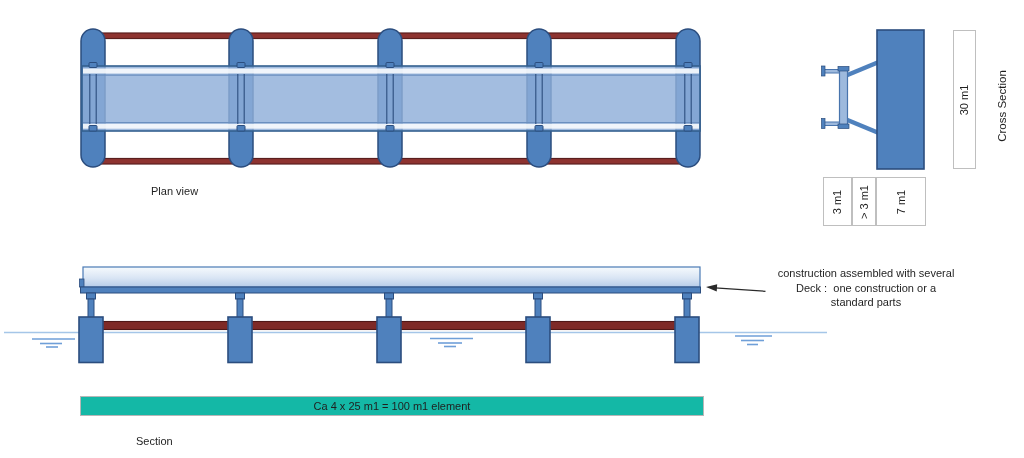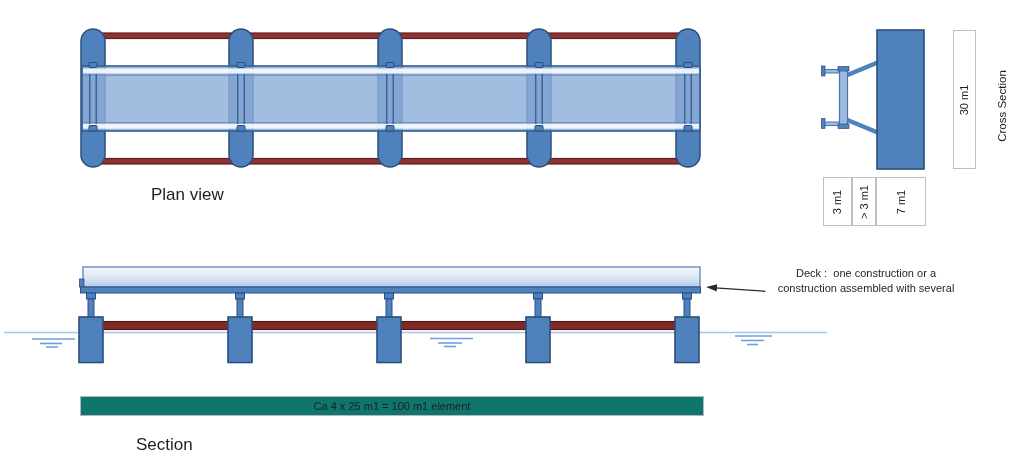--- a/index.html
+++ b/index.html
@@ -1,30 +1,30 @@
 <!DOCTYPE html>
 <html><head>
 <meta charset="utf-8">
 <style>
   html,body{margin:0;padding:0;background:#fff;}
   .canvas{
     position:relative;width:1024px;height:458px;background:#ffffff;
     font-family:"Liberation Sans",sans-serif;color:#1f1f1f;overflow:hidden;
   }
   .drawing{position:absolute;left:0;top:0;width:1024px;height:458px;}
-  .lbl{position:absolute;font-size:17px;color:#1f1f1f;}
+  .lbl{position:absolute;font-size:11px;color:#1f1f1f;}
   .vbox{
     position:absolute;background:#ffffff;border:1px solid #bfbfbf;
     display:flex;align-items:center;justify-content:center;box-sizing:border-box;
   }
   .vtext{
     transform:rotate(-90deg);white-space:nowrap;font-size:11px;color:#1f1f1f;
   }
   .hbox{
-    position:absolute;background:#0f766e;border:1px solid #b7b7b7;
+    position:absolute;background:#14b8a6;border:1px solid #b7b7b7;
     display:flex;align-items:center;justify-content:center;box-sizing:border-box;
     font-size:11px;color:#1f1f1f;
   }
   .note{
     position:absolute;text-align:center;font-size:11px;line-height:14.5px;color:#1f1f1f;
   }
   .note-line{display:block;white-space:pre;}
 </style>
 </head>
 <body>
@@ -180,17 +180,18 @@
   </div>
   <div class="vbox" style="left:876px;top:177px;width:50px;height:49px;">
     <span class="vtext">7 m1</span>
   </div>
 
   <div class="hbox" style="left:80px;top:396px;width:624px;height:20px;">
     <span>Ca 4 x 25 m1 = 100 m1 element</span>
   </div>
 
   <div class="note" style="left:770px;top:266px;width:192px;">
+    <span class="note-line">construction assembled with several</span>
     <span class="note-line">Deck :  one construction or a</span>
-    <span class="note-line">construction assembled with several</span>
+    <span class="note-line">standard parts</span>
   </div>
 
 </div>
 
 </body></html>

